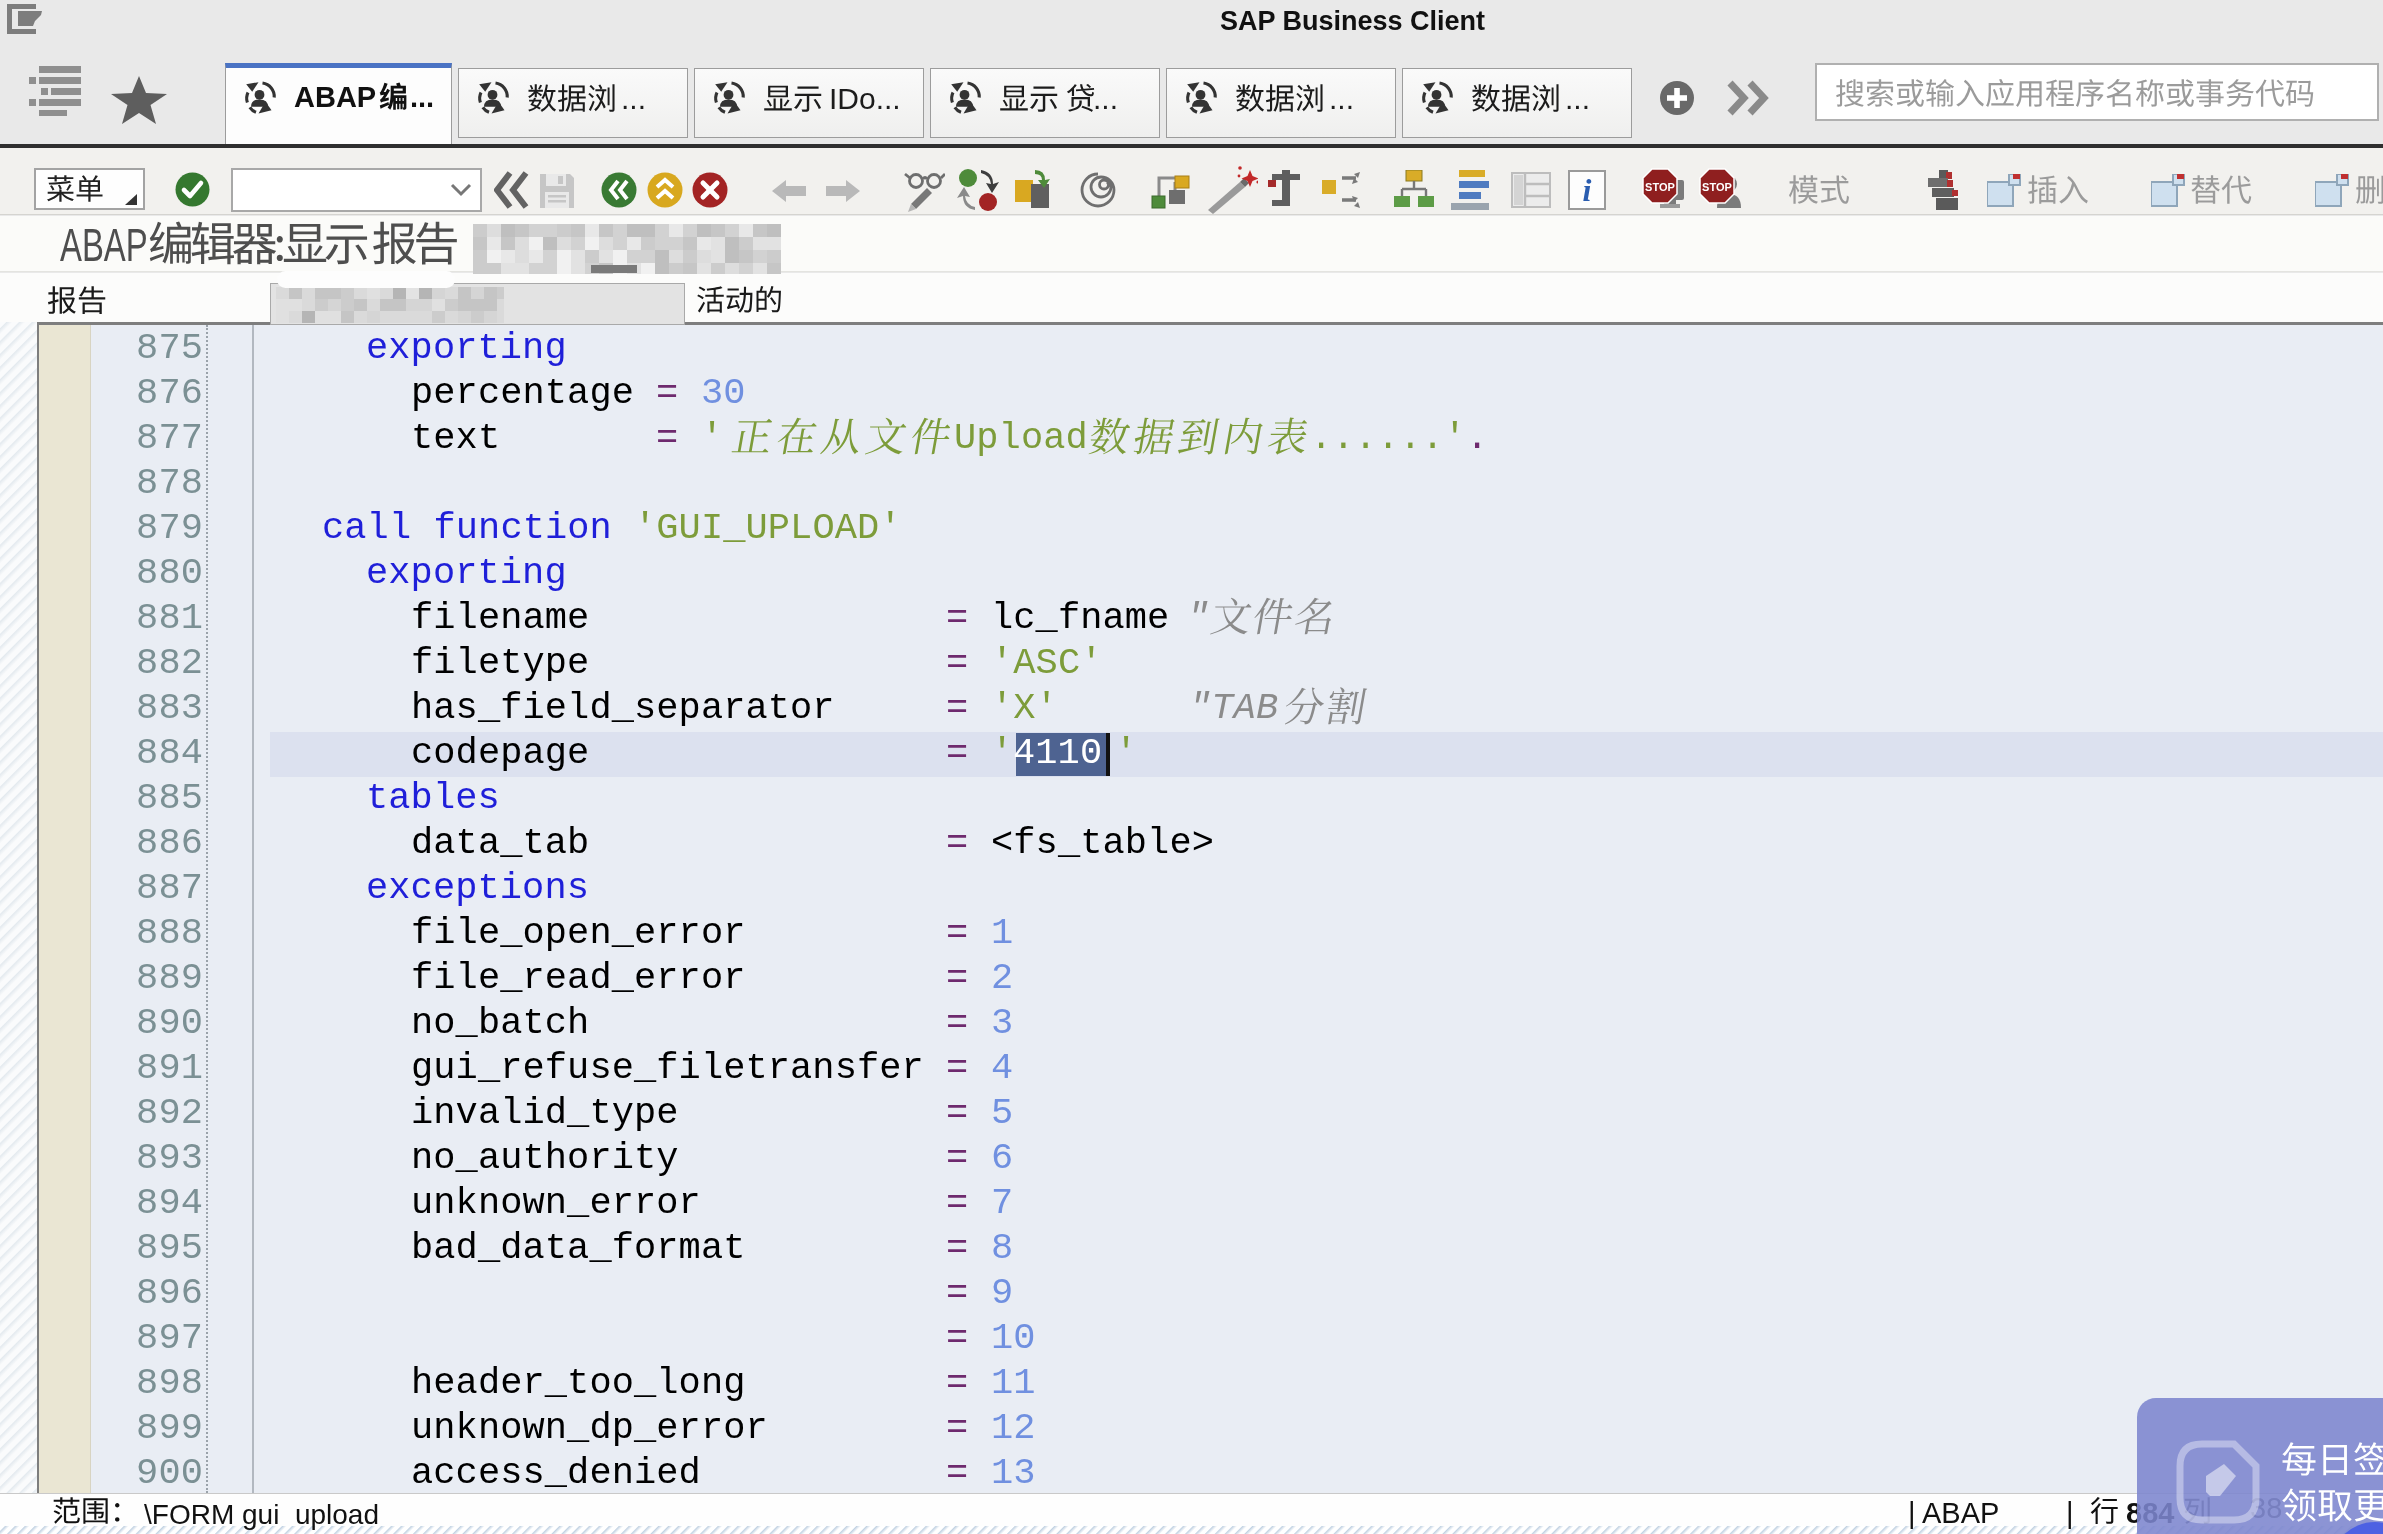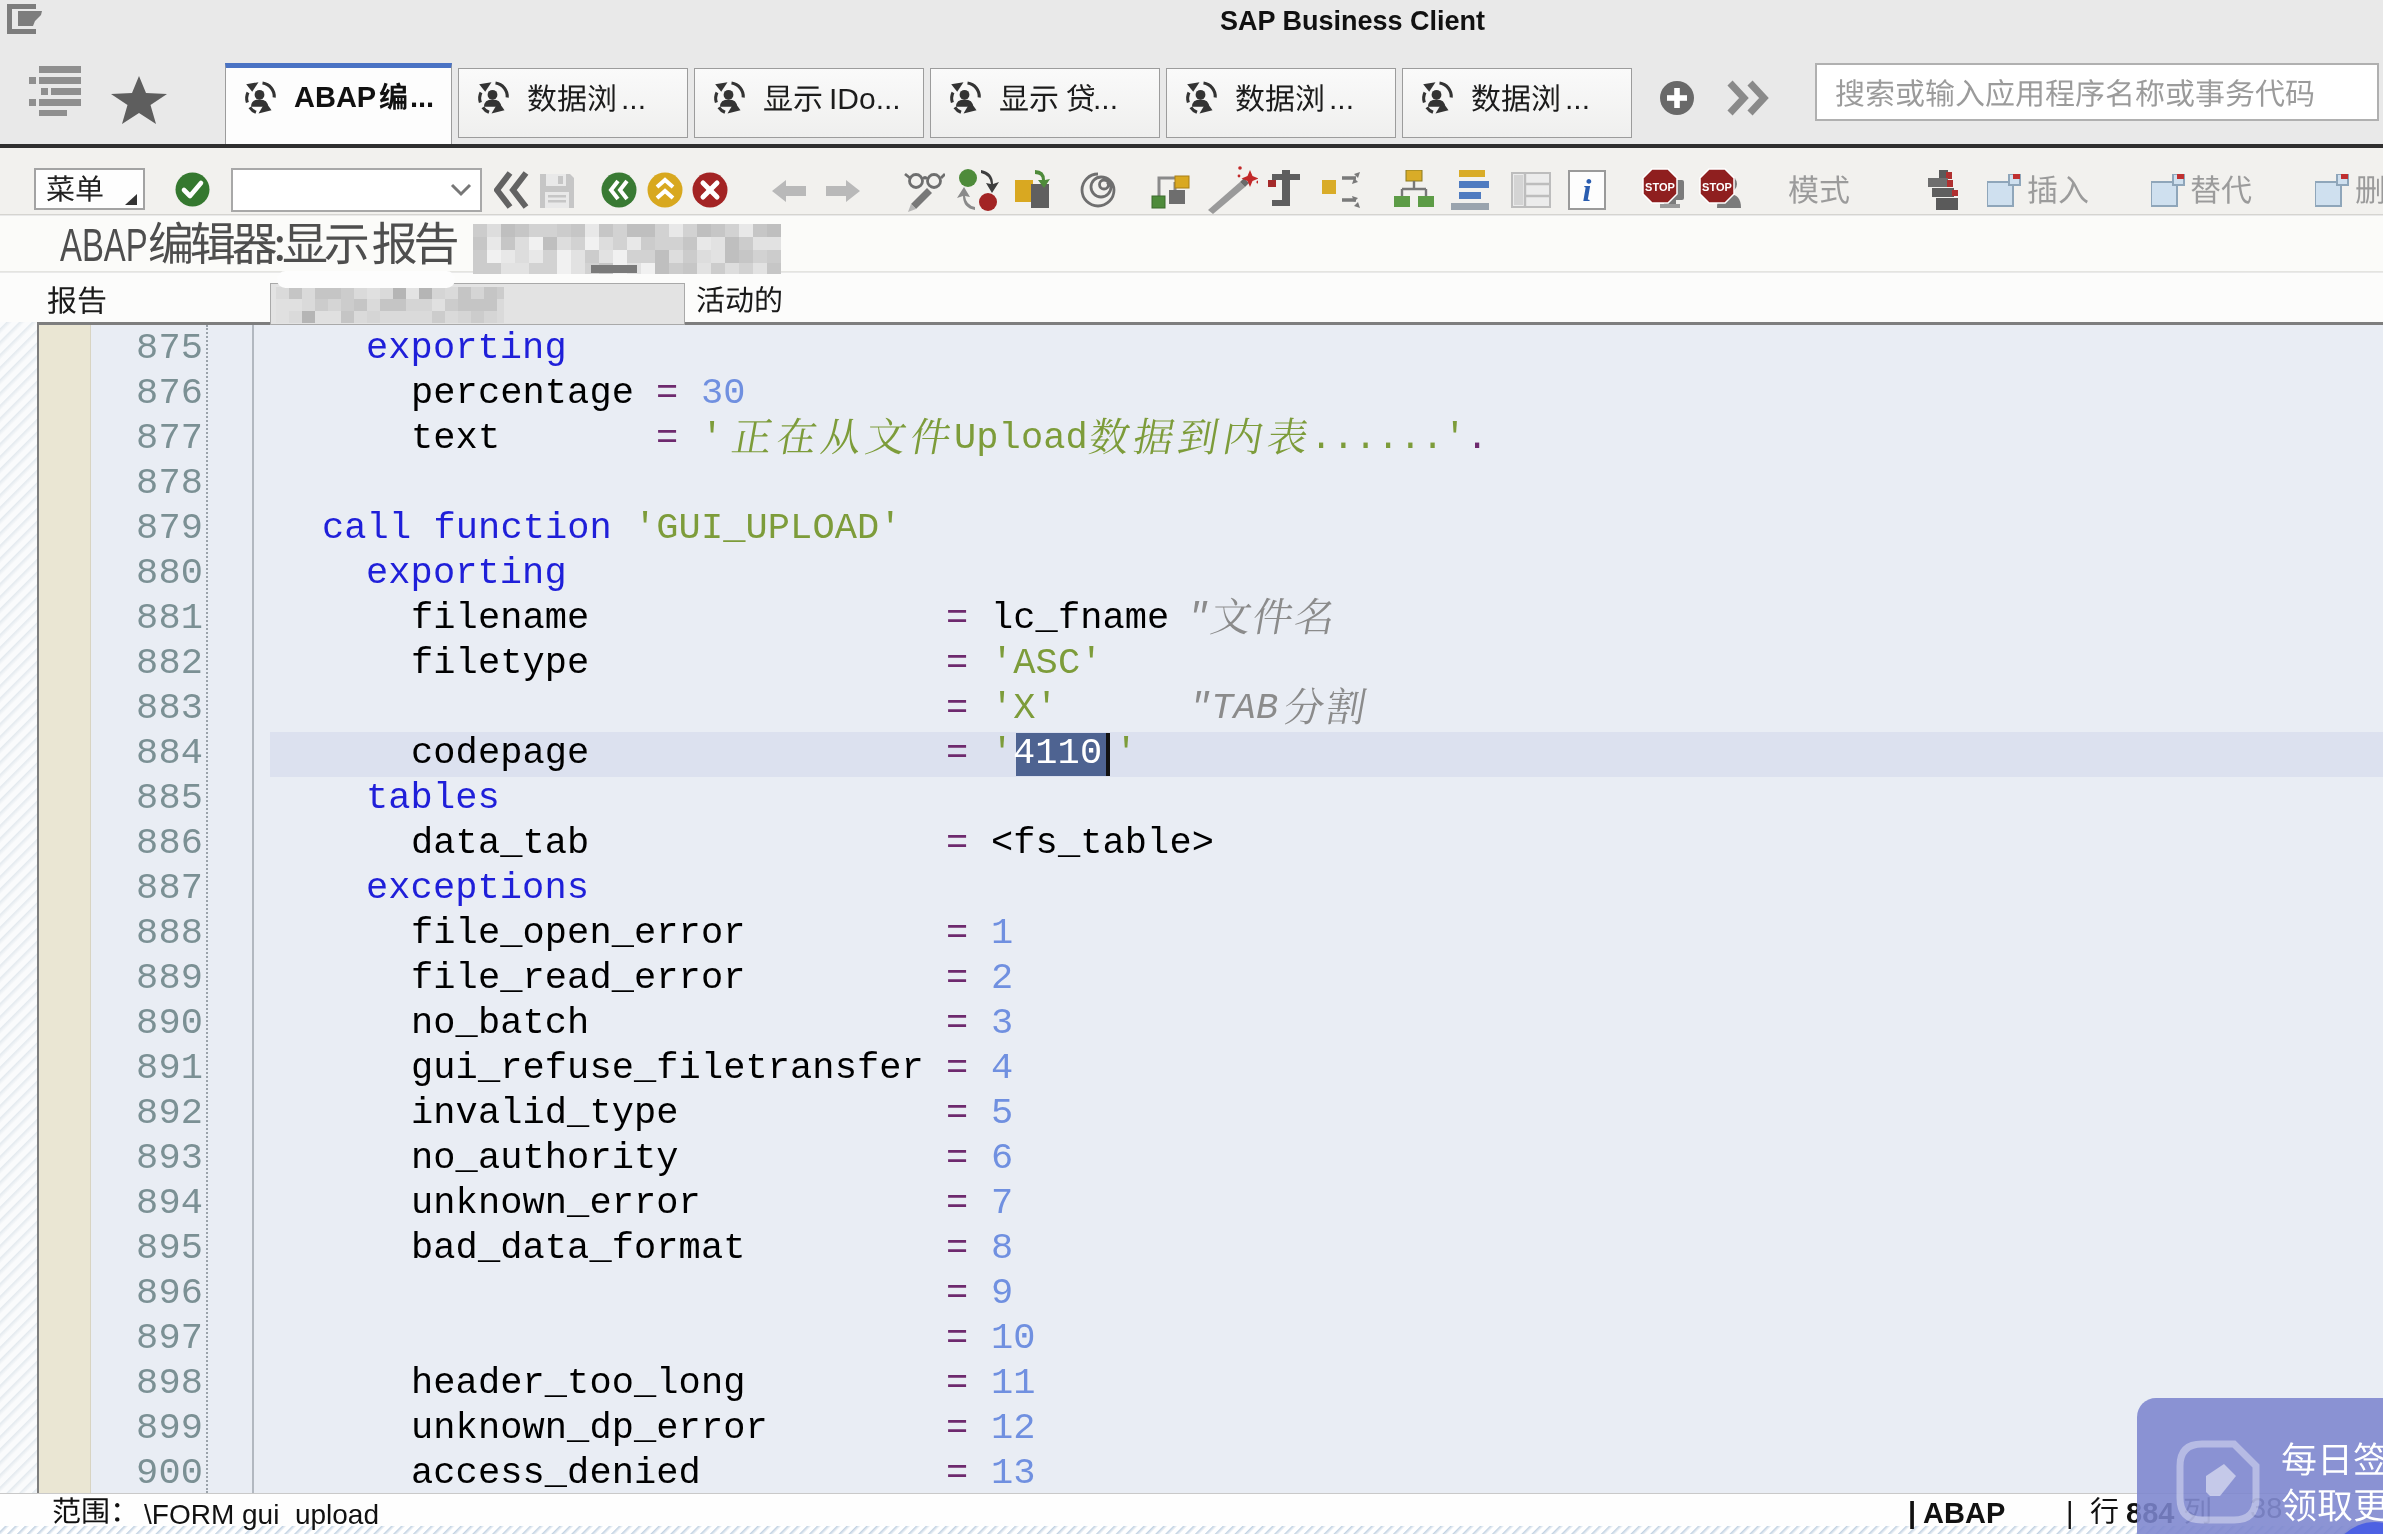--- a/index.html
+++ b/index.html
@@ -546,20 +546,21 @@
 <div class="abs mono idn" style="left:411px;top:596px">filename</div>
 <div class="abs mono op" style="left:946px;top:596px">=</div>
 <div class="abs mono idn" style="left:991px;top:596px">lc_fname</div>
 <div class="abs mono cmt" style="left:1187px;top:596px">"</div>
 <svg style="position:absolute;left:1209px;top:596px" width="130" height="50" viewBox="0 0 130 50">
       <path transform="translate(0,35.2) skewX(-10) scale(0.040000,-0.040000)" d="M407 836Q468 818 505 794Q542 770 561 745Q580 721 584 699Q589 677 581 663Q574 649 560 645Q545 642 527 654Q518 684 498 716Q477 748 450 778Q423 807 397 828ZM790 613Q757 483 698 374Q639 266 550 179Q460 92 336 27Q212 -38 49 -81L41 -65Q236 0 371 99Q506 197 588 327Q671 456 705 613ZM864 685Q864 685 873 677Q882 669 897 658Q912 646 928 632Q943 619 956 606Q952 590 930 590H56L47 620H812ZM269 613Q303 485 367 382Q431 280 521 203Q611 126 724 73Q837 19 969 -11L966 -22Q941 -24 921 -38Q901 -53 891 -78Q765 -40 661 20Q557 79 476 162Q395 245 338 355Q281 464 251 601ZM1330 333H1876L1923 393Q1923 393 1932 386Q1941 379 1955 368Q1968 357 1983 344Q1998 331 2010 319Q2007 303 1984 303H1338ZM1465 785 1567 753Q1564 745 1556 739Q1547 733 1531 734Q1499 628 1450 537Q1401 445 1340 382L1325 392Q1355 441 1383 503Q1410 566 1431 638Q1452 710 1465 785ZM1636 827 1739 815Q1737 805 1730 798Q1722 790 1703 787V-52Q1703 -57 1695 -63Q1687 -69 1675 -73Q1663 -77 1650 -77H1636ZM1444 606H1849L1896 666Q1896 666 1905 659Q1914 652 1927 641Q1940 630 1955 617Q1970 605 1982 592Q1979 576 1956 576H1444ZM1214 543 1245 583 1310 559Q1308 552 1300 547Q1293 543 1280 540V-55Q1280 -58 1272 -63Q1263 -68 1252 -73Q1240 -77 1226 -77H1214ZM1298 837 1400 802Q1397 794 1388 788Q1378 783 1361 784Q1328 694 1286 610Q1244 526 1195 454Q1145 382 1090 328L1076 338Q1119 398 1160 478Q1202 559 1238 651Q1273 743 1298 837ZM2473 -57Q2473 -59 2466 -65Q2459 -70 2447 -74Q2435 -79 2418 -79H2407V267L2441 318L2485 300H2473ZM2603 805Q2599 797 2591 794Q2583 791 2564 794Q2520 722 2455 646Q2390 571 2312 503Q2234 436 2152 390L2141 402Q2193 441 2244 492Q2296 543 2344 601Q2391 660 2431 720Q2471 781 2497 839ZM2395 613Q2454 591 2490 566Q2526 540 2544 515Q2562 489 2566 468Q2569 447 2562 433Q2555 419 2540 417Q2526 414 2508 427Q2501 457 2481 489Q2460 522 2434 553Q2408 584 2384 605ZM2822 709 2872 752 2946 679Q2940 672 2930 670Q2920 668 2899 667Q2788 493 2594 361Q2401 229 2132 161L2123 179Q2282 231 2421 311Q2559 391 2665 492Q2772 593 2834 709ZM2946 300V270H2443V300ZM2936 28V-1H2438V28ZM2885 300 2923 342 3006 278Q3001 271 2990 266Q2978 261 2963 258V-52Q2963 -55 2953 -61Q2943 -66 2931 -70Q2918 -75 2906 -75H2896V300ZM2878 709V679H2441L2465 709Z" fill="#8b8b8b"></path>
     </svg>
 <div class="abs mono idn" style="left:411px;top:641px">filetype</div>
 <div class="abs mono op" style="left:946px;top:641px">=</div>
 <div class="abs mono str" style="left:991px;top:641px">'ASC'</div>
+<div class="abs mono idn" style="left:411px;top:686px">has_field_separator</div>
 <div class="abs mono op" style="left:946px;top:686px">=</div>
 <div class="abs mono str" style="left:991px;top:686px">'X'</div>
 <div class="abs mono cmt" style="left:1189px;top:686px">"TAB</div>
 <svg style="position:absolute;left:1282px;top:686px" width="88" height="50" viewBox="0 0 88 50">
       <path transform="translate(0,35.2) skewX(-10) scale(0.040000,-0.040000)" d="M676 822Q670 812 661 799Q652 786 640 772L635 802Q662 727 709 656Q756 585 823 528Q890 471 975 438L973 427Q953 423 935 410Q917 396 908 376Q786 447 712 560Q637 673 599 838L609 844ZM454 798Q450 791 442 787Q433 783 414 785Q382 712 330 635Q277 557 205 487Q133 417 42 367L31 379Q109 436 172 514Q235 591 281 675Q326 759 351 837ZM474 436Q469 386 459 332Q449 279 427 224Q405 170 364 117Q324 64 258 14Q192 -35 96 -80L83 -64Q189 -5 252 60Q315 124 346 190Q377 255 387 318Q398 380 401 436ZM696 436 736 477 812 413Q807 408 797 404Q788 400 771 399Q767 283 757 193Q747 102 730 43Q714 -17 692 -39Q671 -59 643 -68Q614 -76 579 -76Q579 -63 575 -50Q571 -37 559 -29Q547 -20 516 -12Q484 -5 453 0L454 17Q478 15 509 13Q541 10 568 8Q595 6 606 6Q632 6 645 17Q662 32 674 89Q686 146 694 236Q703 325 707 436ZM742 436V407H186L177 436ZM1233 -58Q1233 -60 1225 -65Q1217 -70 1205 -74Q1193 -78 1179 -78H1169V213V243L1238 213H1544V183H1233ZM1496 213 1530 251 1607 191Q1603 186 1592 181Q1582 176 1568 174V-49Q1568 -52 1559 -56Q1549 -61 1537 -65Q1525 -69 1514 -69H1505V213ZM1529 616Q1529 616 1543 605Q1557 594 1576 578Q1596 561 1611 546Q1607 530 1585 530H1155L1147 560H1485ZM1315 846Q1358 835 1383 818Q1409 801 1419 783Q1430 766 1429 749Q1429 733 1420 723Q1411 713 1397 712Q1383 711 1368 722Q1365 753 1345 786Q1326 819 1304 838ZM1161 752Q1179 695 1174 651Q1169 608 1150 588Q1139 576 1119 575Q1099 574 1089 590Q1082 605 1088 620Q1095 636 1109 646Q1124 660 1135 692Q1146 724 1143 753ZM1578 389Q1578 389 1592 377Q1606 366 1625 350Q1644 334 1660 318Q1656 302 1634 302H1107L1099 332H1533ZM1513 505Q1513 505 1527 494Q1541 482 1561 466Q1580 450 1595 435Q1591 419 1569 419H1175L1167 448H1469ZM1434 649Q1433 640 1426 633Q1418 626 1399 624V260Q1399 257 1392 252Q1384 246 1373 243Q1361 239 1349 239H1337V660ZM1581 708 1621 748 1694 677Q1688 673 1679 671Q1671 670 1656 669Q1644 650 1626 629Q1608 607 1591 592L1577 600Q1582 622 1586 654Q1590 687 1592 708ZM1541 20V-10H1196V20ZM1628 708V678H1148V708ZM1990 809Q1988 799 1980 792Q1972 785 1953 783V17Q1953 -9 1947 -29Q1941 -49 1920 -62Q1898 -74 1852 -79Q1850 -63 1846 -51Q1841 -39 1831 -30Q1820 -22 1801 -16Q1781 -10 1749 -6V10Q1749 10 1764 9Q1779 8 1801 6Q1822 4 1841 3Q1860 2 1867 2Q1880 2 1885 7Q1890 12 1890 24V821ZM1803 724Q1801 714 1793 707Q1785 700 1766 698V149Q1766 145 1759 139Q1751 134 1740 130Q1729 127 1716 127H1704V735Z" fill="#8b8b8b"></path>
     </svg>
 <div class="abs mono idn" style="left:411px;top:731px">codepage</div>
 <div class="abs mono op" style="left:946px;top:731px">=</div>
 <div class="abs mono str" style="left:991px;top:731px">'</div>
 <div class="abs mono" style="left:1013px;top:731px;color:#fff">4110</div>
@@ -605,21 +606,21 @@
 <div class="abs mono num" style="left:991px;top:1406px">12</div>
 <div class="abs mono idn" style="left:411px;top:1451px">access_denied</div>
 <div class="abs mono op" style="left:946px;top:1451px">=</div>
 <div class="abs mono num" style="left:991px;top:1451px">13</div>
 <div class="abs" style="left:0;top:1493px;width:2383px;height:33px;background:#fefefe;border-top:1px solid #c9c9c9"></div>
 <div class="abs" style="left:0;top:1526px;width:2383px;height:8px;background:repeating-linear-gradient(135deg,#ffffff 0px,#ffffff 3px,#c3d3e3 4px,#ffffff 7px)"></div>
 <svg style="position:absolute;left:52px;top:1496px" width="91" height="37" viewBox="0 0 91 37">
       <path transform="translate(0,25.5) scale(0.029000,-0.029000)" d="M452 541H834V470H452ZM75 -15Q107 15 149 56Q191 98 234 145Q278 192 317 238L358 181Q323 139 284 94Q245 48 204 5Q164 -39 127 -77ZM116 528 158 577Q188 562 222 542Q257 523 289 505Q321 486 342 472L299 415Q278 430 247 450Q215 470 180 491Q146 512 116 528ZM56 338 97 389Q127 376 163 359Q198 343 231 326Q264 310 286 297L244 239Q223 253 191 270Q159 288 123 306Q87 324 56 338ZM796 541H871V288Q871 257 862 239Q854 221 827 212Q802 204 759 202Q716 200 652 200Q649 216 641 236Q632 256 623 271Q659 270 689 269Q720 269 742 269Q765 270 773 270Q787 271 791 275Q796 279 796 288ZM410 541H487V65Q487 42 493 30Q499 17 517 13Q534 9 568 9Q578 9 602 9Q626 9 656 9Q687 9 717 9Q748 9 773 9Q799 9 811 9Q842 9 856 19Q871 29 878 59Q885 89 888 145Q902 136 923 127Q943 119 960 115Q954 46 941 7Q928 -31 898 -47Q869 -63 815 -63Q806 -63 781 -63Q756 -63 723 -63Q690 -63 656 -63Q623 -63 598 -63Q573 -63 565 -63Q506 -63 472 -52Q438 -42 424 -14Q410 14 410 65ZM58 753H944V683H58ZM283 840H359V586H283ZM638 840H715V586H638ZM1208 333H1742V269H1208ZM1265 480H1739V419H1265ZM1458 705H1529V64H1458ZM1222 625H1778V562H1222ZM1720 333H1787Q1787 333 1786 323Q1786 313 1784 305Q1777 228 1768 189Q1759 150 1744 135Q1733 125 1722 121Q1710 116 1693 115Q1679 114 1653 114Q1627 113 1599 115Q1598 129 1593 146Q1589 162 1582 175Q1610 172 1631 171Q1653 171 1663 171Q1673 171 1679 172Q1686 173 1690 178Q1699 188 1706 220Q1713 253 1720 324ZM1082 799H1920V-79H1846V733H1153V-79H1082ZM1126 35H1885V-30H1126ZM2250 486Q2220 486 2197 506Q2174 526 2174 560Q2174 595 2197 615Q2220 636 2250 636Q2280 636 2303 615Q2326 595 2326 560Q2326 526 2303 506Q2280 486 2250 486ZM2250 -4Q2220 -4 2197 17Q2174 37 2174 71Q2174 105 2197 126Q2220 146 2250 146Q2280 146 2303 126Q2326 105 2326 71Q2326 37 2303 17Q2280 -4 2250 -4Z" fill="#111"></path>
     </svg>
 <div class="abs" style="left:144px;top:1499px;font-size:28px;color:#111;white-space:pre">\FORM gui  upload</div>
-<div class="abs" style="left:1908px;top:1497px;font-size:29px;font-weight:bold;color:#111">| ABAP</div>
+<div class="abs" style="left:1908px;top:1497px;font-size:29px;font-weight:normal;color:#111">| ABAP</div>
 <div class="abs" style="left:2066px;top:1497px;font-size:29px;color:#111">|</div>
 <svg style="position:absolute;left:2090px;top:1496px" width="33" height="37" viewBox="0 0 33 37">
       <path transform="translate(0,25.5) scale(0.029000,-0.029000)" d="M435 780H927V708H435ZM728 482H804V16Q804 -19 794 -37Q784 -56 759 -66Q733 -74 688 -75Q644 -77 570 -77Q568 -62 561 -41Q554 -20 545 -3Q581 -4 613 -5Q645 -6 669 -5Q693 -5 702 -5Q716 -4 722 1Q728 5 728 17ZM391 504H955V432H391ZM192 426 258 492 266 488V-83H192ZM307 626 378 600Q340 537 290 474Q240 411 185 356Q131 302 78 259Q72 267 63 279Q53 291 43 303Q33 315 25 322Q77 359 129 408Q180 457 227 513Q273 569 307 626ZM267 841 339 811Q306 768 262 722Q219 677 171 636Q124 594 79 562Q74 570 66 582Q59 593 50 604Q42 616 35 622Q77 651 121 688Q164 725 203 765Q241 805 267 841Z" fill="#111"></path>
     </svg>
 <div class="abs" style="left:2126px;top:1497px;font-size:29px;font-weight:bold;color:#111">884</div>
 <svg style="position:absolute;left:2183px;top:1496px" width="33" height="37" viewBox="0 0 33 37">
       <path transform="translate(0,25.5) scale(0.029000,-0.029000)" d="M61 786H571V714H61ZM233 757 306 744Q286 652 257 566Q229 480 192 406Q156 333 111 276Q105 284 95 293Q84 302 73 312Q61 321 53 326Q97 377 131 445Q165 513 191 593Q216 673 233 757ZM230 563H483V494H209ZM468 563H482L495 566L541 552Q516 379 458 254Q400 128 315 45Q231 -38 124 -85Q119 -76 112 -64Q104 -52 96 -41Q87 -30 79 -22Q177 16 257 93Q337 170 392 284Q447 397 468 549ZM181 302 224 357Q253 339 285 316Q317 293 346 270Q375 248 392 229L348 166Q330 185 302 209Q274 233 242 257Q210 282 181 302ZM642 724H716V164H642ZM848 835H924V18Q924 -17 914 -35Q904 -53 882 -63Q860 -71 823 -74Q786 -76 728 -76Q726 -62 718 -40Q711 -19 703 -3Q744 -4 779 -5Q814 -5 826 -4Q838 -4 843 1Q848 5 848 17Z" fill="#555"></path>
     </svg>
 <div class="abs" style="left:2250px;top:1492px;font-size:29px;color:#555">38</div>
 <div class="abs" style="left:2137px;top:1398px;width:246px;height:136px;background:rgba(124,133,206,0.88);border-top-left-radius:19px;overflow:hidden"></div>

